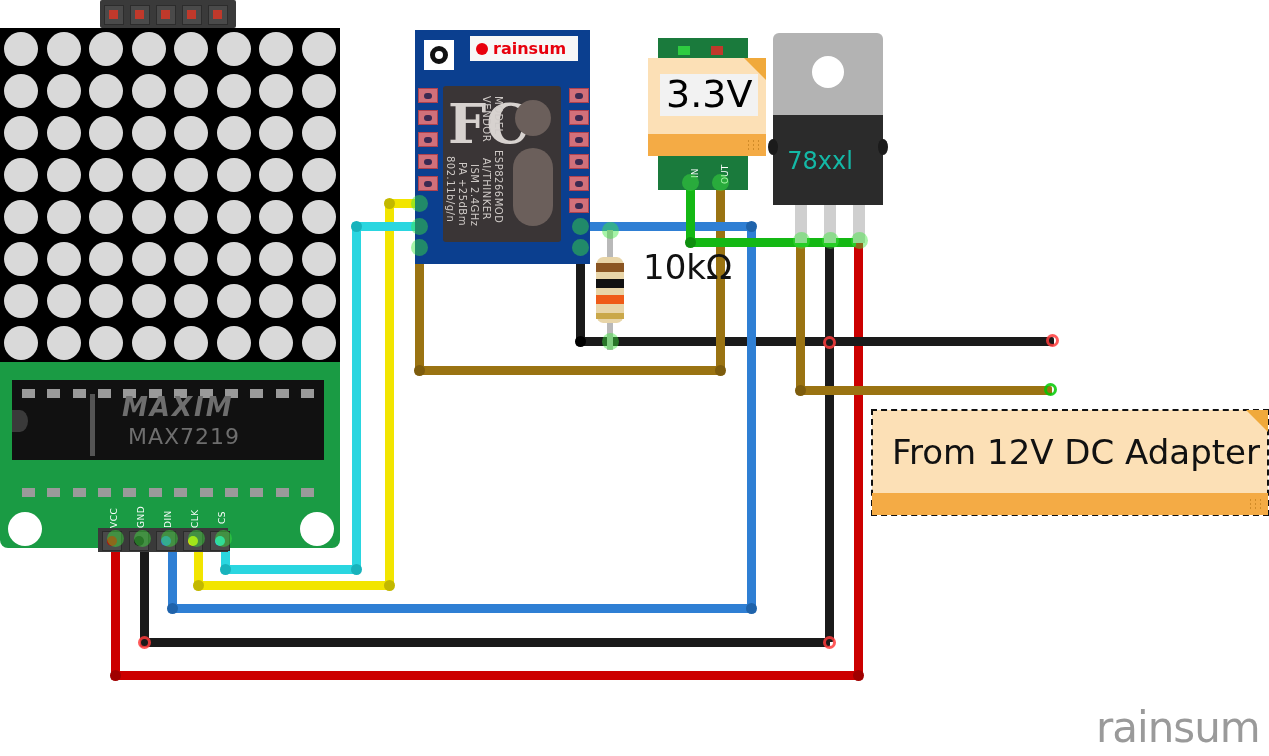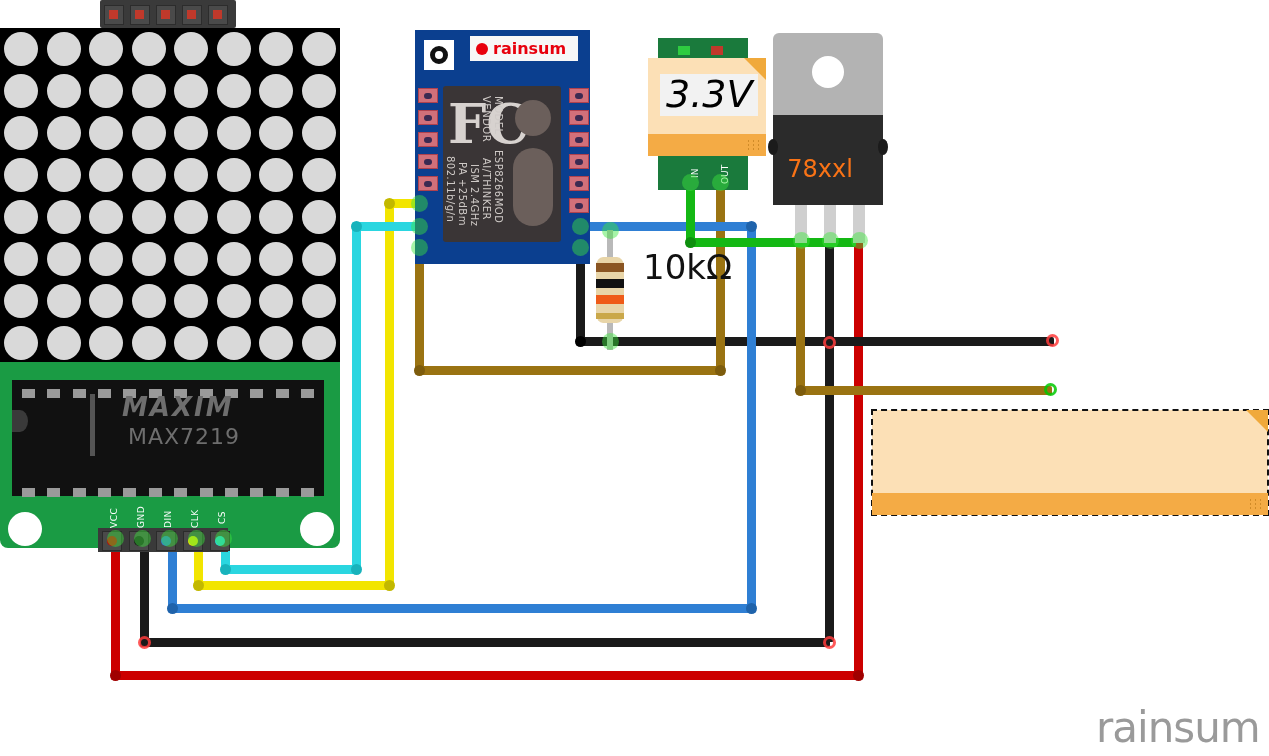--- a/index.html
+++ b/index.html
@@ -15,21 +15,21 @@
   .led-cell{display:flex;align-items:center;justify-content:center;}
   .led-dot{width:34px;height:34px;border-radius:50%;background:#d9d9d9;}
 
   
   #matrix-header{left:100px;top:0;width:136px;height:28px;background:#3a3a3a;border-radius:2px;}
   .hdr-pin{position:absolute;top:5px;width:18px;height:18px;background:#4a4a4a;border:1px solid #2c2c2c;}
   .hdr-pin i{position:absolute;left:4px;top:4px;width:9px;height:9px;background:#c0392b;display:block;}
 
   
   #max7219-board{left:0;top:362px;width:340px;height:186px;background:#1a9b44;border-radius:0 0 8px 8px;}
-  #max7219-chip{left:12px;top:18px;width:312px;height:116px;background:#111;}
+  #max7219-chip{left:12px;top:18px;width:312px;height:80px;background:#111;}
   .chip-pins-top,.chip-pins-bot{position:absolute;left:10px;width:292px;height:9px;
        display:flex;justify-content:space-between;}
   .chip-pins-top{top:9px;} .chip-pins-bot{top:108px;}
   .chip-pin{width:13px;height:9px;background:#9a9a9a;}
   .chip-notch{position:absolute;left:0;top:30px;width:16px;height:22px;background:#3a3a3a;border-radius:0 50% 50% 0;}
   .chip-bar{position:absolute;left:78px;top:14px;width:5px;height:62px;background:#555;}
   .maxim-logo{position:absolute;left:110px;top:12px;color:#6e6e6e;font-size:26px;
               font-style:italic;font-weight:bold;letter-spacing:2px;font-family:"DejaVu Sans",sans-serif;}
   .maxim-part{position:absolute;left:116px;top:44px;color:#6e6e6e;font-size:22px;letter-spacing:1px;}
   .mount-hole{position:absolute;width:34px;height:34px;border-radius:50%;background:#fff;}
@@ -67,33 +67,33 @@
   #r33-led-g{left:20px;background:#2ecc40;}
   #r33-led-r{left:53px;background:#c0392b;}
   .r33-pinlabel{position:absolute;color:#fff;font-size:9px;transform:rotate(-90deg);
        transform-origin:left top;white-space:nowrap;}
 
   
   #reg78-tab{left:773px;top:33px;width:110px;height:82px;background:#b3b3b3;border-radius:6px 6px 0 0;}
   #reg78-hole{left:812px;top:56px;width:32px;height:32px;border-radius:50%;background:#fff;}
   #reg78-body{left:773px;top:115px;width:110px;height:90px;background:#2b2b2b;}
   .reg78-ear{position:absolute;top:24px;width:10px;height:16px;background:#1b1b1b;border-radius:50%;}
-  #reg78-label{position:absolute;left:0;top:40px;width:94px;text-align:center;
-       color:#f97316;font-size:24px;}
+  #reg78-label{position:absolute;left:0;top:32px;width:94px;text-align:center;
+       color:#14b8a6;font-size:24px;}
   .reg78-leg{position:absolute;top:205px;width:12px;height:38px;background:#cfcfcf;}
 
   
   #resistor{left:603px;top:230px;width:14px;height:120px;}
   .res-lead{position:absolute;left:4px;width:6px;background:#b9b9b9;}
   .res-body{position:absolute;left:-7px;top:27px;width:28px;height:66px;
        background:#e8d5a8;border-radius:7px/9px;}
   .res-band{position:absolute;left:-7px;width:28px;}
 
   
-  .note{position:absolute;background:#fce0b6;font-style:italic;}
+  .note{position:absolute;background:#fce0b6;}
   .note-fold{position:absolute;right:0;top:0;width:0;height:0;
        border-left:22px solid transparent;border-top:22px solid #f0a93b;}
   .note-bar{position:absolute;left:0;right:0;bottom:0;height:22px;background:#f4ab45;}
   .note-grip{position:absolute;right:6px;bottom:5px;width:14px;height:12px;
        background-image:radial-gradient(#d08b28 1px, transparent 1px);background-size:5px 4px;}
   .note-text{position:absolute;background:#f2f2f2;color:#000;font-size:38px;line-height:1.05;
        padding:1px 6px;white-space:nowrap;}
   .note-sel{outline:2px dashed #111;outline-offset:-1px;}
 
   
@@ -559,17 +559,18 @@
     <div class="note-bar"></div>
     <div class="note-grip"></div>
     <div class="note-text" style="left:12px;top:16px;">3.3V</div>
   </div>
 
 
   <div class="note abs note-sel" style="left:872px;top:410px;width:396px;height:105px;background:#fce0b6;">
     <div class="note-fold"></div>
     <div class="note-bar"></div>
     <div class="note-grip"></div>
+    <div class="abs" style="left:20px;top:22px;font-size:34px;color:#111;white-space:nowrap;">From 12V DC Adapter</div>
   </div>
 
   <div id="fritzing-logo" class="abs">rainsum</div>
 
 </div>
 
 </body></html>

